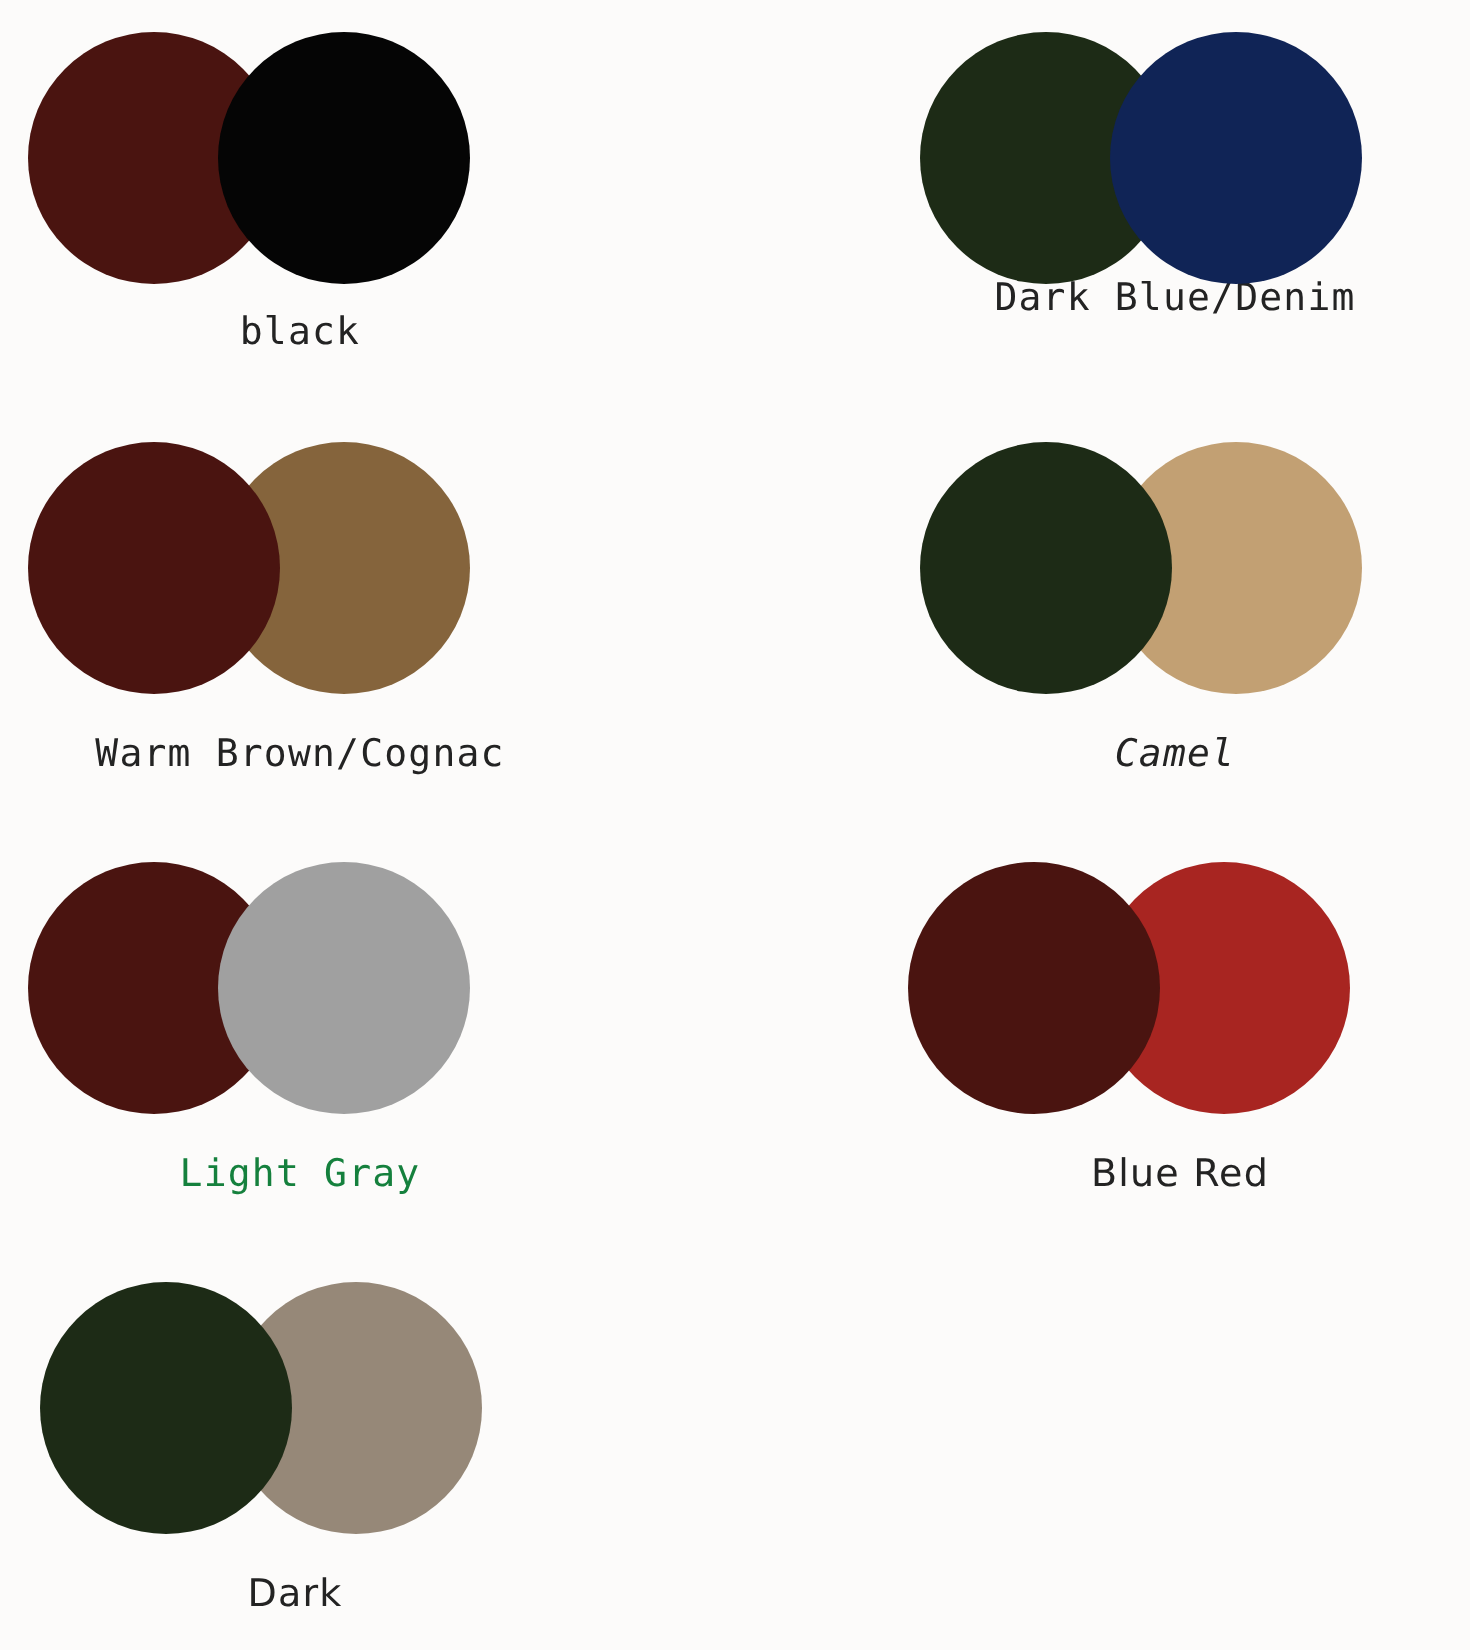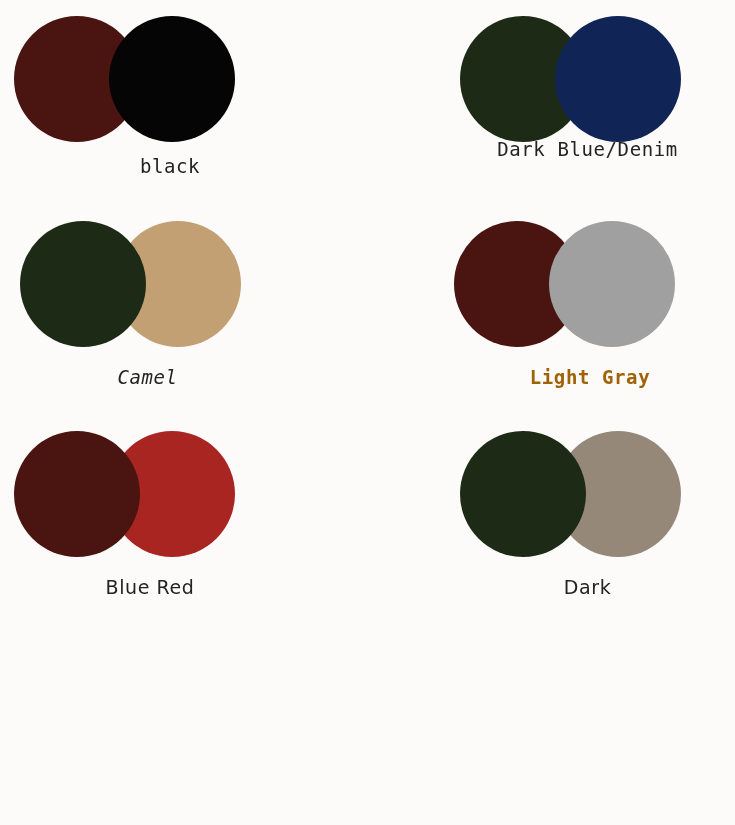--- a/index.html
+++ b/index.html
@@ -94,21 +94,21 @@
     text-align: center;
   }
 
   
   .accent-on-top .circle-base   { z-index: 1; }
   .accent-on-top .circle-accent { z-index: 2; }
   .base-on-top   .circle-base   { z-index: 2; }
   .base-on-top   .circle-accent { z-index: 1; }
 
   
-  .row-1.col-left .swatch-label  { top: 157px; padding-left: 20px; }
+  .row-1.col-left .swatch-label  { top: 157px; }
   .row-1.col-right .swatch-label { top: 140px; left: 0px; width: 295px; }
   .row-2.col-left .swatch-label  { top: 163px; left: -10px; width: 320px; }
   .row-2.col-right .swatch-label { top: 163px; font-style: italic; }
   .row-3.col-left .swatch-label  { top: 163px; }
   .row-3.col-right .swatch-label { top: 163px; left: 22px; }
   .row-4.col-left .swatch-label  { top: 163px; }
   .row-4.col-right .swatch-label { top: 163px; }
 
   .label-sans { font-family: "DejaVu Sans", "Liberation Sans", sans-serif; }
 </style>
@@ -126,35 +126,42 @@
   </div>
 
   <div class="swatch-cell col-right row-1 accent-on-top">
     <div class="circle-pair">
       <div class="swatch-circle circle-base" style="background-color: rgb(29, 43, 22);"></div>
       <div class="swatch-circle circle-accent" style="background-color: rgb(16, 36, 86);"></div>
     </div>
     <div class="swatch-label" style="color: rgb(35, 35, 35);">Dark Blue/Denim</div>
   </div>
 
+  <div class="swatch-cell col-left row-2 base-on-top">
+    <div class="circle-pair">
+      <div class="swatch-circle circle-base" style="background-color: rgb(74, 20, 16);"></div>
+      <div class="swatch-circle circle-accent" style="background-color: rgb(133, 100, 60);"></div>
+    </div>
+    <div class="swatch-label" style="color: rgb(35, 35, 35);">Warm Brown/Cognac</div>
+  </div>
 
   <div class="swatch-cell col-right row-2 base-on-top">
     <div class="circle-pair">
       <div class="swatch-circle circle-base" style="background-color: rgb(29, 43, 22);"></div>
       <div class="swatch-circle circle-accent" style="background-color: rgb(194, 160, 115);"></div>
     </div>
     <div class="swatch-label" style="color: rgb(35, 35, 35);">Camel</div>
   </div>
 
   <div class="swatch-cell col-left row-3 accent-on-top">
     <div class="circle-pair">
       <div class="swatch-circle circle-base" style="background-color: rgb(74, 20, 16);"></div>
       <div class="swatch-circle circle-accent" style="background-color: rgb(160, 160, 160);"></div>
     </div>
-    <div class="swatch-label" style="color: #a16207; font-weight: bold;">Light Gray</div>
+    <div class="swatch-label" style="color: #15803d;">Light Gray</div>
   </div>
 
 
   <div class="swatch-cell col-left row-4 base-on-top">
     <div class="circle-pair">
       <div class="swatch-circle circle-base" style="background-color: rgb(74, 20, 16);"></div>
       <div class="swatch-circle circle-accent" style="background-color: rgb(168, 37, 33);"></div>
     </div>
     <div class="swatch-label label-sans" style="color: rgb(35, 35, 35);">Blue Red</div>
   </div>

